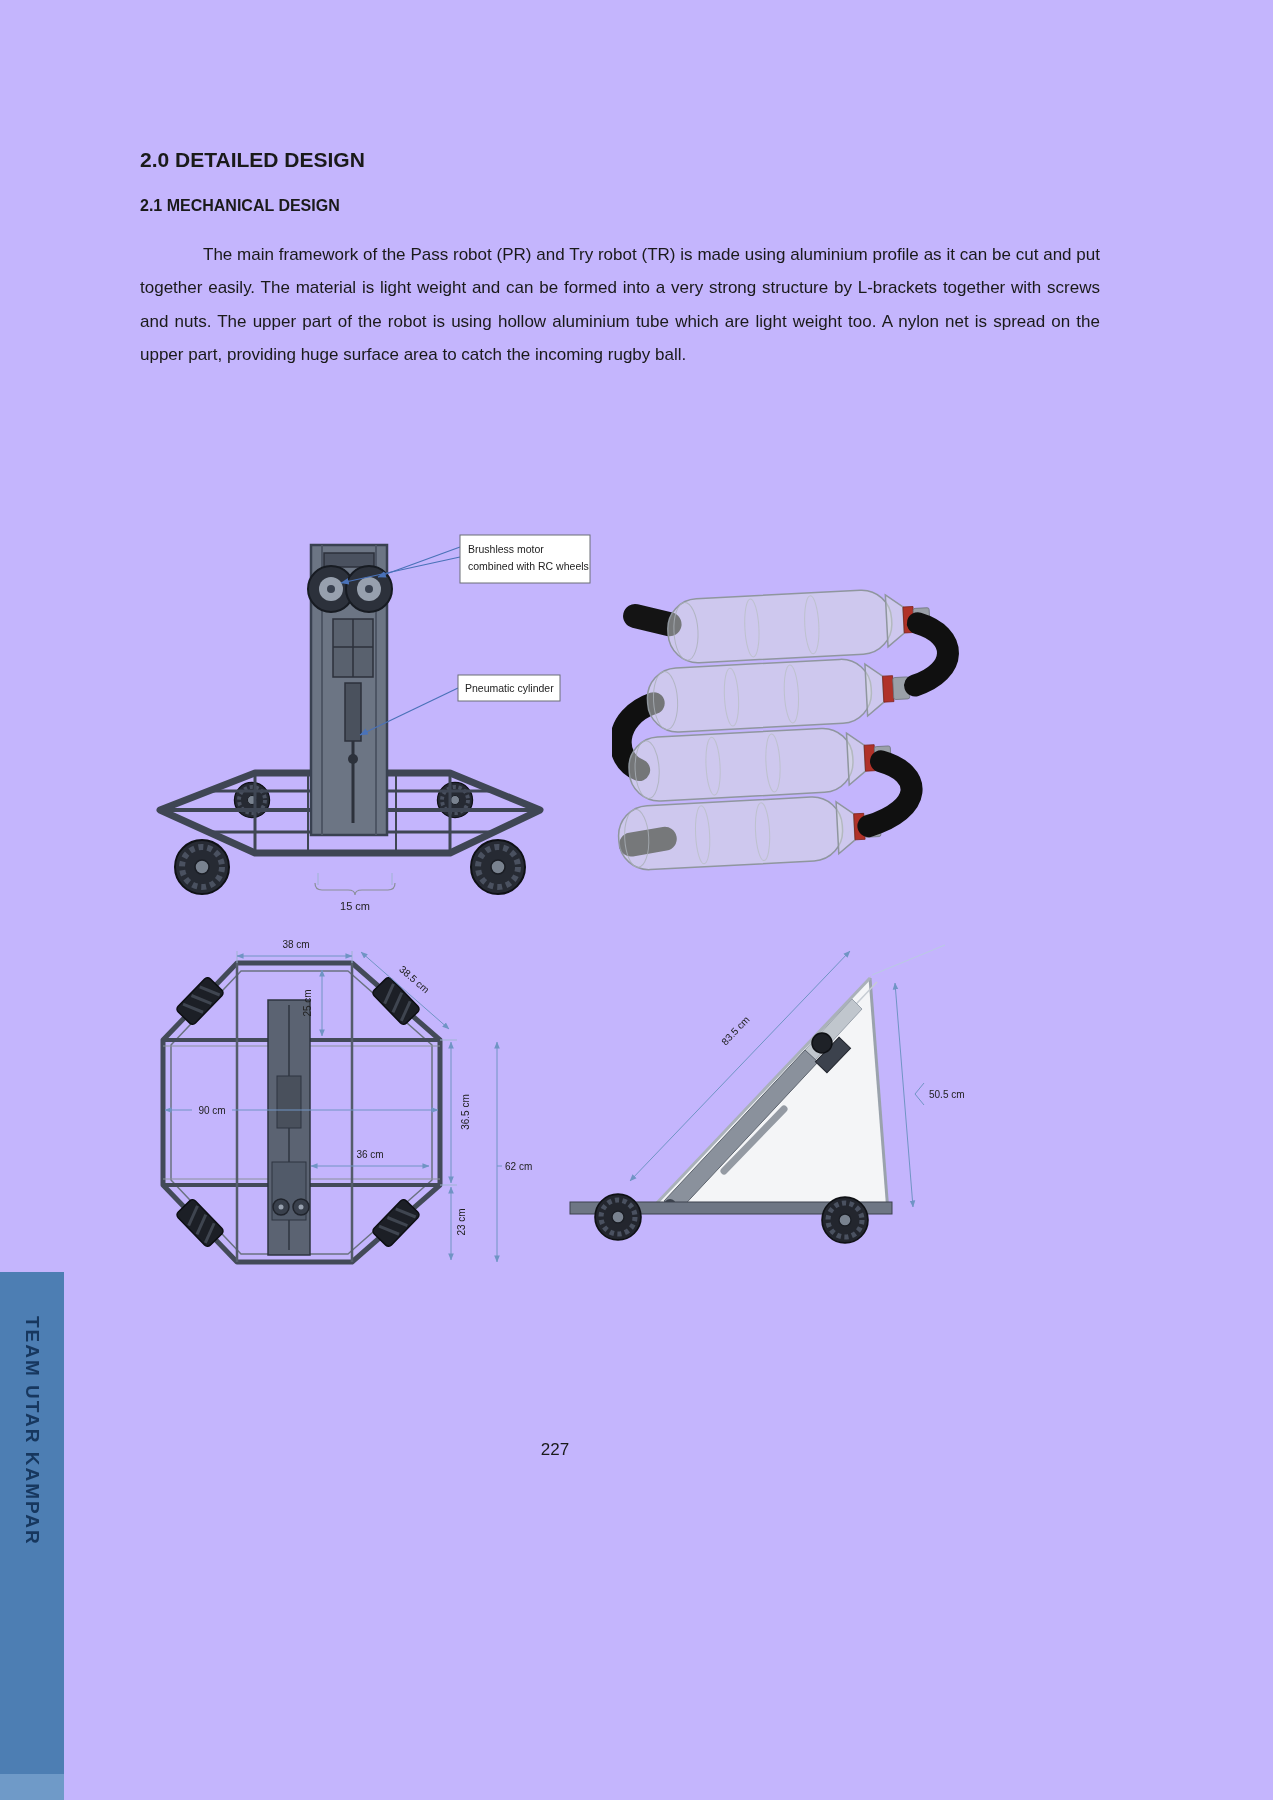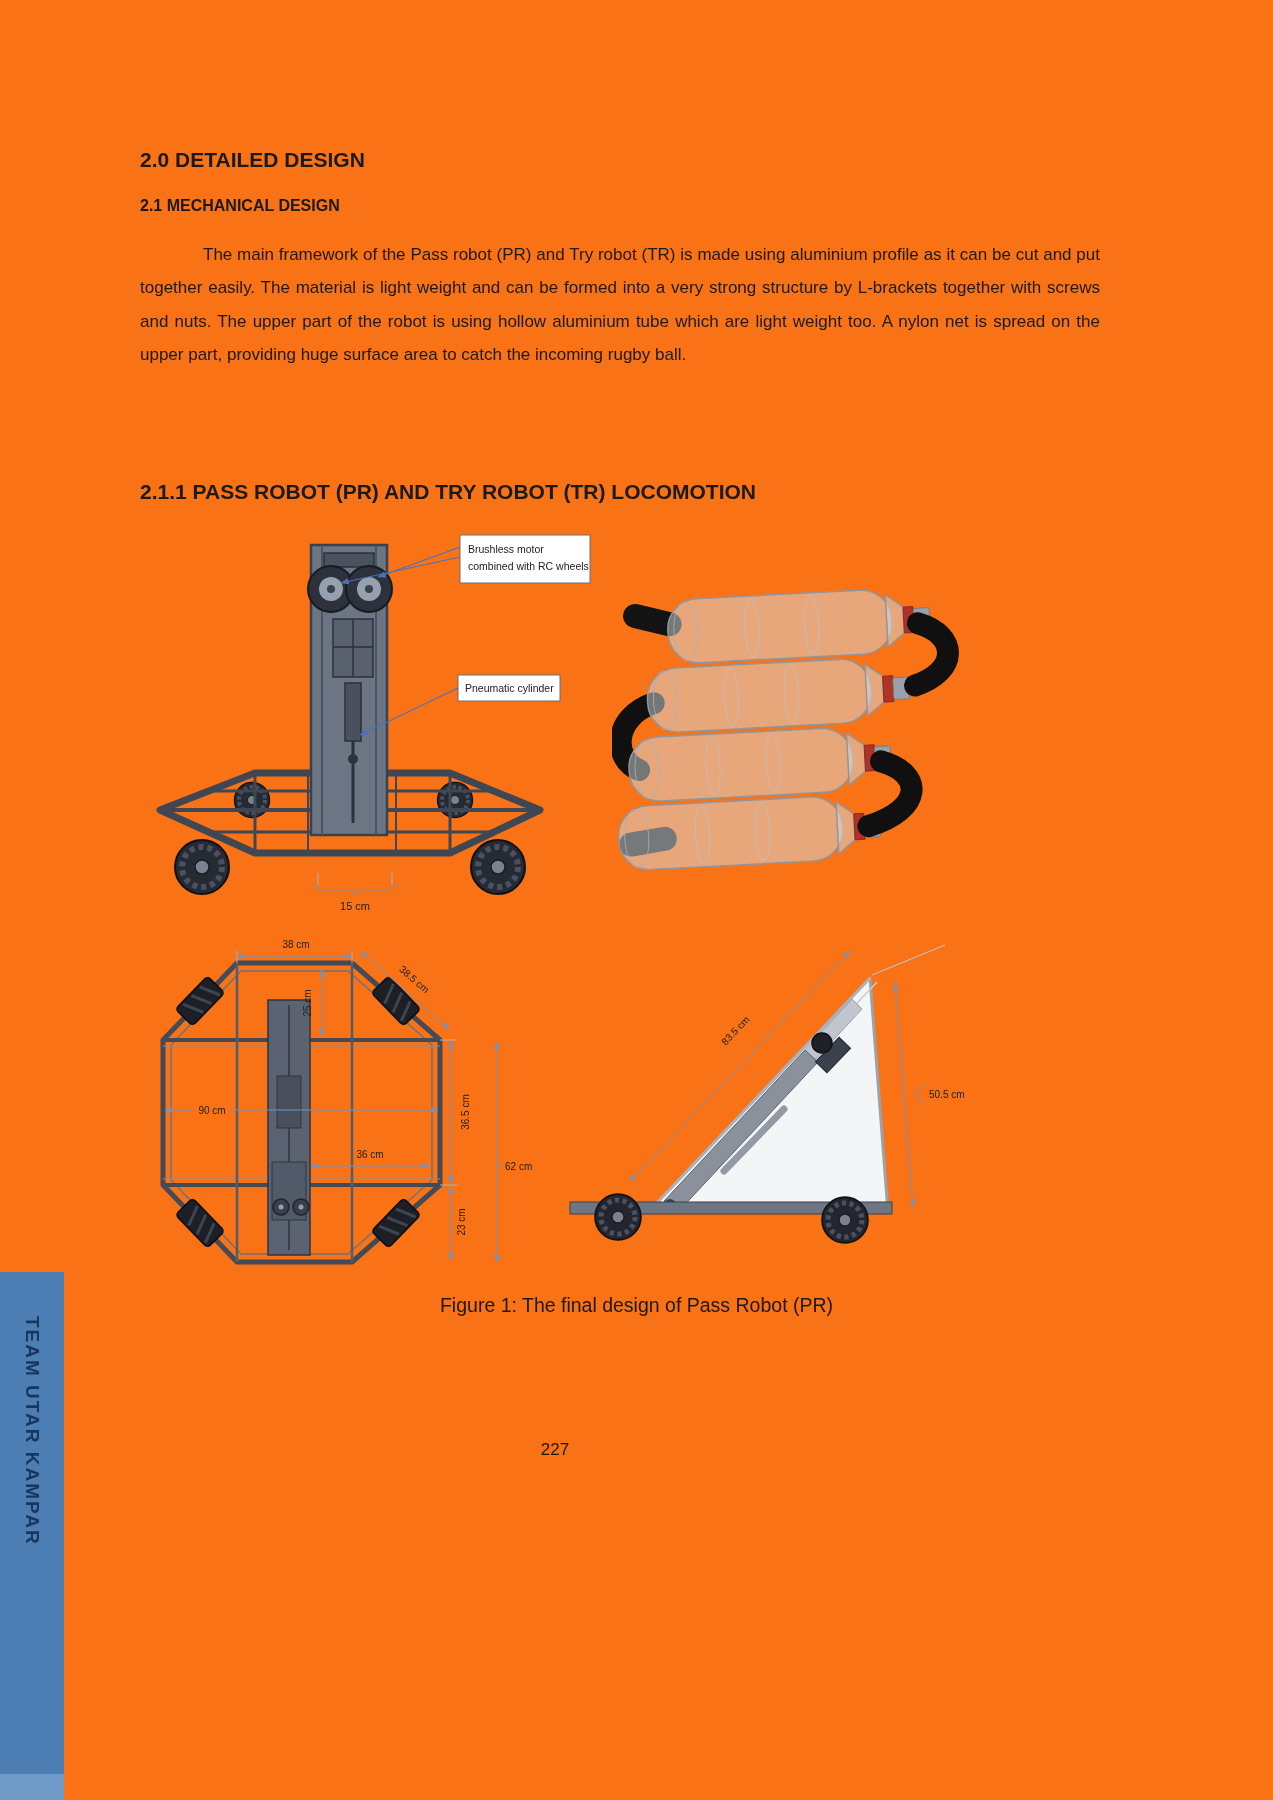--- a/index.html
+++ b/index.html
@@ -1,20 +1,20 @@
 <!DOCTYPE html>
 <html><head>
 <meta charset="utf-8">
 <style>
   * { margin:0; padding:0; box-sizing:border-box; }
   html,body { background:#e9e9e9; }
   body { font-family:"Liberation Sans", sans-serif; }
   .page {
     position:relative; width:1273px; height:1800px; margin:0 auto;
-    background:#f97316; overflow:hidden;
+    background:#c4b5fd; overflow:hidden;
   }
   .h1 { position:absolute; left:140px; top:148px; font-size:21px; font-weight:bold; color:#1a1a1a; }
   .h2 { position:absolute; left:140px; top:197px; font-size:16px; font-weight:bold; color:#1a1a1a; }
   .h3 { position:absolute; left:140px; top:480px; font-size:21px; font-weight:bold; color:#1a1a1a; }
   .body-paragraph {
     position:absolute; left:140px; top:238px; width:960px;
     font-size:17px; line-height:33.4px; color:#1a1a1a;
     text-align:justify; text-indent:63px;
   }
   .fig { position:absolute; }
@@ -45,21 +45,20 @@
   svg text { font-family:"Liberation Sans", sans-serif; fill:#222222; }
 </style>
 </head>
 <body>
 
 <div class="page">
 
   <h1 class="h1">2.0 DETAILED DESIGN</h1>
   <h2 class="h2">2.1 MECHANICAL DESIGN</h2>
   <p class="body-paragraph">The main framework of the Pass robot (PR) and Try robot (TR) is made using aluminium profile as it can be cut and put together easily. The material is light weight and can be formed into a very strong structure by L-brackets together with screws and nuts. The upper part of the robot is using hollow aluminium tube which are light weight too. A nylon net is spread on the upper part, providing huge surface area to catch the incoming rugby ball.</p>
-  <h3 class="h3">2.1.1 PASS ROBOT (PR) AND TRY ROBOT (TR) LOCOMOTION</h3>
 
   <svg class="fig fig-front" viewBox="0 0 445 400">
     <defs>
       <marker id="fv-arr" viewBox="0 0 8 8" markerWidth="7" markerHeight="7" refX="7.5" refY="4" orient="auto-start-reverse">
         <path d="M0,0.8 L8,4 L0,7.2 Z" fill="#4a72b8"></path>
       </marker>
     </defs>
 
     <g transform="translate(104,277) scale(0.65)">
       <circle r="27" fill="#262a33" stroke="#0f1115" stroke-width="2"></circle>
@@ -284,21 +283,20 @@
     <g>
       <line x1="320" y1="42" x2="393" y2="12" stroke="#b9cbe2" stroke-width="1"></line>
       <line x1="78" y1="248" x2="298" y2="18" stroke="#7094c4" stroke-width="1" marker-start="url(#sv-arr)" marker-end="url(#sv-arr)"></line>
       <line x1="343" y1="50" x2="361" y2="274" stroke="#7094c4" stroke-width="1" marker-start="url(#sv-arr)" marker-end="url(#sv-arr)"></line>
       <polyline points="372,150 363,161 372,172" fill="none" stroke="#7094c4" stroke-width="1"></polyline>
     </g>
     <text transform="translate(186,100) rotate(-46.5)" font-size="10" text-anchor="middle">83.5 cm</text>
     <text x="377" y="165" font-size="10">50.5 cm</text>
   </svg>
 
-  <div class="caption">Figure 1: The final design of Pass Robot (PR)</div>
   <div class="page-number">227</div>
 
   <div class="sidebar-band">
     <span class="sidebar-text">TEAM UTAR KAMPAR</span>
     <div class="sidebar-bottom-strip"></div>
   </div>
 
 </div>
 
 </body></html>

